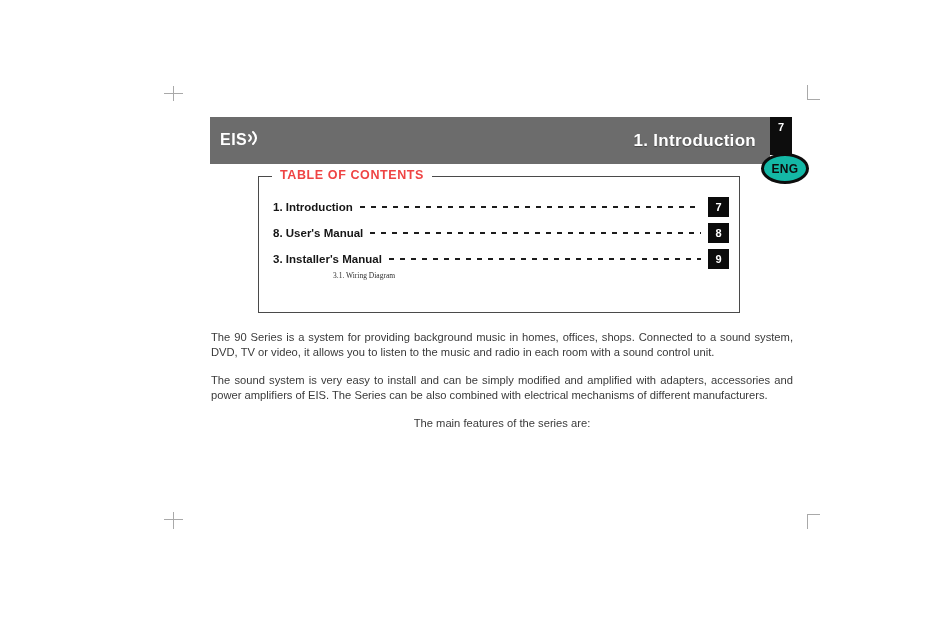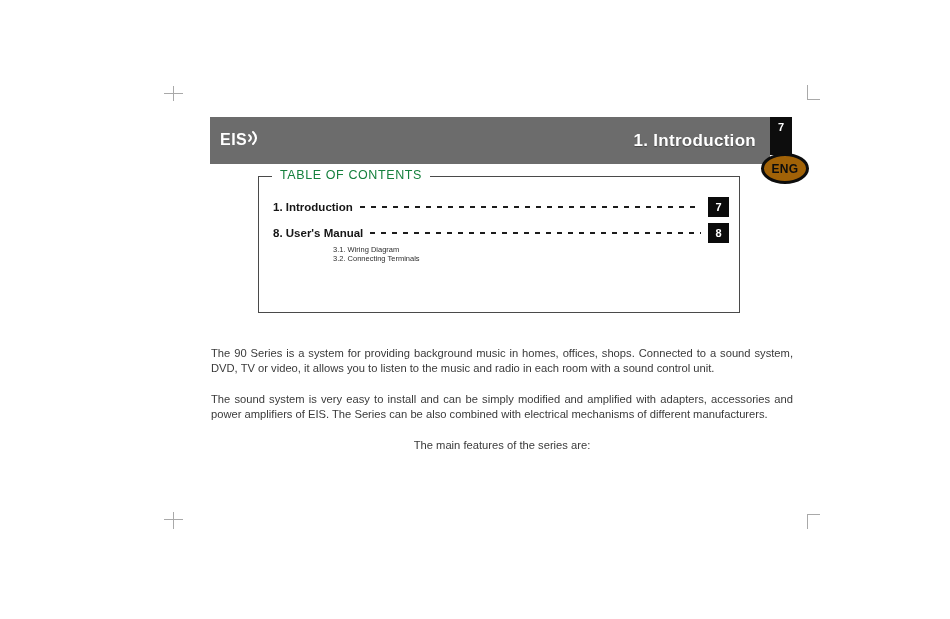--- a/index.html
+++ b/index.html
@@ -19,50 +19,50 @@
     font-size:16px;letter-spacing:.5px;}
   .logo svg{margin-top:-2px;}
   .header-title{color:#fff;font-weight:bold;font-size:17px;letter-spacing:.3px;
     text-shadow:0 1px 1px rgba(0,0,0,.35);margin-right:2px;}
   .page-tab{
     position:absolute;left:770px;top:117px;width:22px;height:38px;background:#0d0d0d;
     color:#fff;font-size:11px;font-weight:bold;text-align:center;padding-top:4px;
     box-sizing:border-box;
   }
   .eng-badge{
-    position:absolute;left:761px;top:153px;width:42px;height:25px;background:#a16207;
+    position:absolute;left:761px;top:153px;width:42px;height:25px;background:#14b8a6;
     border:3px solid #0d0d0d;border-radius:50%;display:flex;align-items:center;
     justify-content:center;font-weight:bold;font-size:12px;color:#0d0d0d;
     letter-spacing:.3px;
   }
   
   .toc{
     position:absolute;left:258px;top:176px;width:482px;height:137px;
     border:1px solid #4a4a4a;box-sizing:border-box;
   }
   .toc-title{
     position:absolute;top:-9px;left:13px;background:#fff;padding:0 8px;
-    font-weight:normal;font-size:12.5px;letter-spacing:.6px;color:#15803d;
+    font-weight:bold;font-size:12.5px;letter-spacing:.6px;color:#ef4444;
   }
   .toc-rows{position:absolute;left:0;top:0;right:0;bottom:0;
     padding:20px 10px 8px 14px;box-sizing:border-box;}
   .toc-row{display:flex;align-items:center;height:20px;margin-bottom:6px;}
   .toc-label{font-weight:bold;font-size:11.5px;color:#161616;white-space:nowrap;}
   .leader{flex:1;height:2px;margin:0 7px;
     background:repeating-linear-gradient(90deg,#1c1c1c 0 5px,transparent 5px 11px);}
   .pagebox{width:21px;height:20px;background:#0b0b0b;color:#fff;display:flex;
     align-items:center;justify-content:center;font-size:11px;font-weight:bold;
     flex:0 0 21px;}
-  .toc-sub{margin:-4px 0 3px 60px;font-size:7.5px;color:#2e2e2e;line-height:9px;}
+  .toc-sub{margin:-4px 0 3px 60px;font-size:7.5px;color:#2e2e2e;line-height:9px;font-family:Liberation Serif, serif;}
   
   .body-text{
     position:absolute;left:211px;top:330px;width:582px;font-size:11.2px;
     color:#3a3a3a;line-height:1.34;
   }
-  .body-text p{margin:16px 0 13px 0;text-align:justify;}
+  .body-text p{margin:0 0 13px 0;text-align:justify;}
   .body-text p.no-justify{text-align:center;}
   .features{margin-left:44px;line-height:1.22;}
   .features div{margin-bottom:1px;}
 </style>
 </head>
 <body>
 
 <div class="page">
 
   <div class="crop" style="left:164px;top:93px;width:19px;height:1px;"></div>
@@ -98,23 +98,27 @@
         <span class="leader"></span>
         <span class="pagebox">7</span>
       </div>
 
       <div class="toc-row">
         <span class="toc-label">8. User's Manual</span>
         <span class="leader"></span>
         <span class="pagebox">8</span>
       </div>
 
+      <div class="toc-row">
+        <span class="toc-label">3. Installer's Manual</span>
+        <span class="leader"></span>
+        <span class="pagebox">9</span>
+      </div>
       <div class="toc-sub">
         <div>3.1.  Wiring Diagram</div>
-        <div>3.2.  Connecting Terminals</div>
       </div>
 
 
     </div>
   </div>
 
   <div class="body-text">
     <p>The 90 Series is a system for providing background music in homes, offices, shops. Connected to a sound system, DVD, TV or video, it allows you to listen to the music and radio in each room with a sound control unit.</p>
     <p>The sound system is very easy to install and can be simply modified and amplified with adapters, accessories and power amplifiers of EIS. The Series can be also combined with electrical mechanisms of different manufacturers.</p>
     <p class="no-justify">The main features of the series are:</p>

